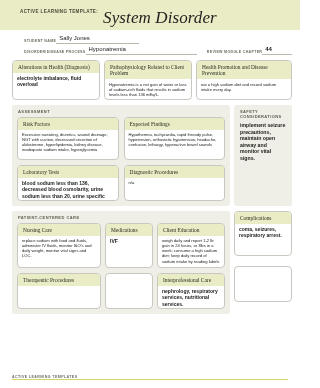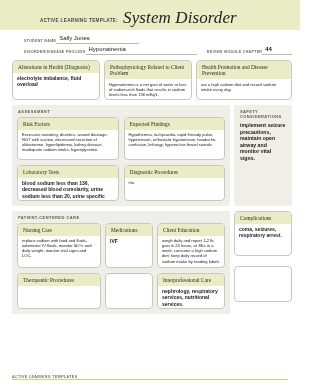--- a/index.html
+++ b/index.html
@@ -17,25 +17,24 @@
   }
 
   
   .header-band {
     height: 30px;
     background: #e9ecc4;
     position: relative;
   }
   .header-band .band-inner {
     position: absolute;
-    left: 40px;
+    left: 20px;
     right: 0;
     bottom: 4px;
     display: flex;
-    align-items: flex-end;
     gap: 5px;
   }
   .alt-label {
     font-size: 4.6px;
     letter-spacing: 0.35px;
     font-weight: bold;
     color: #4a4a3c;
     text-transform: uppercase;
     padding-bottom: 3.5px;
     white-space: nowrap;

